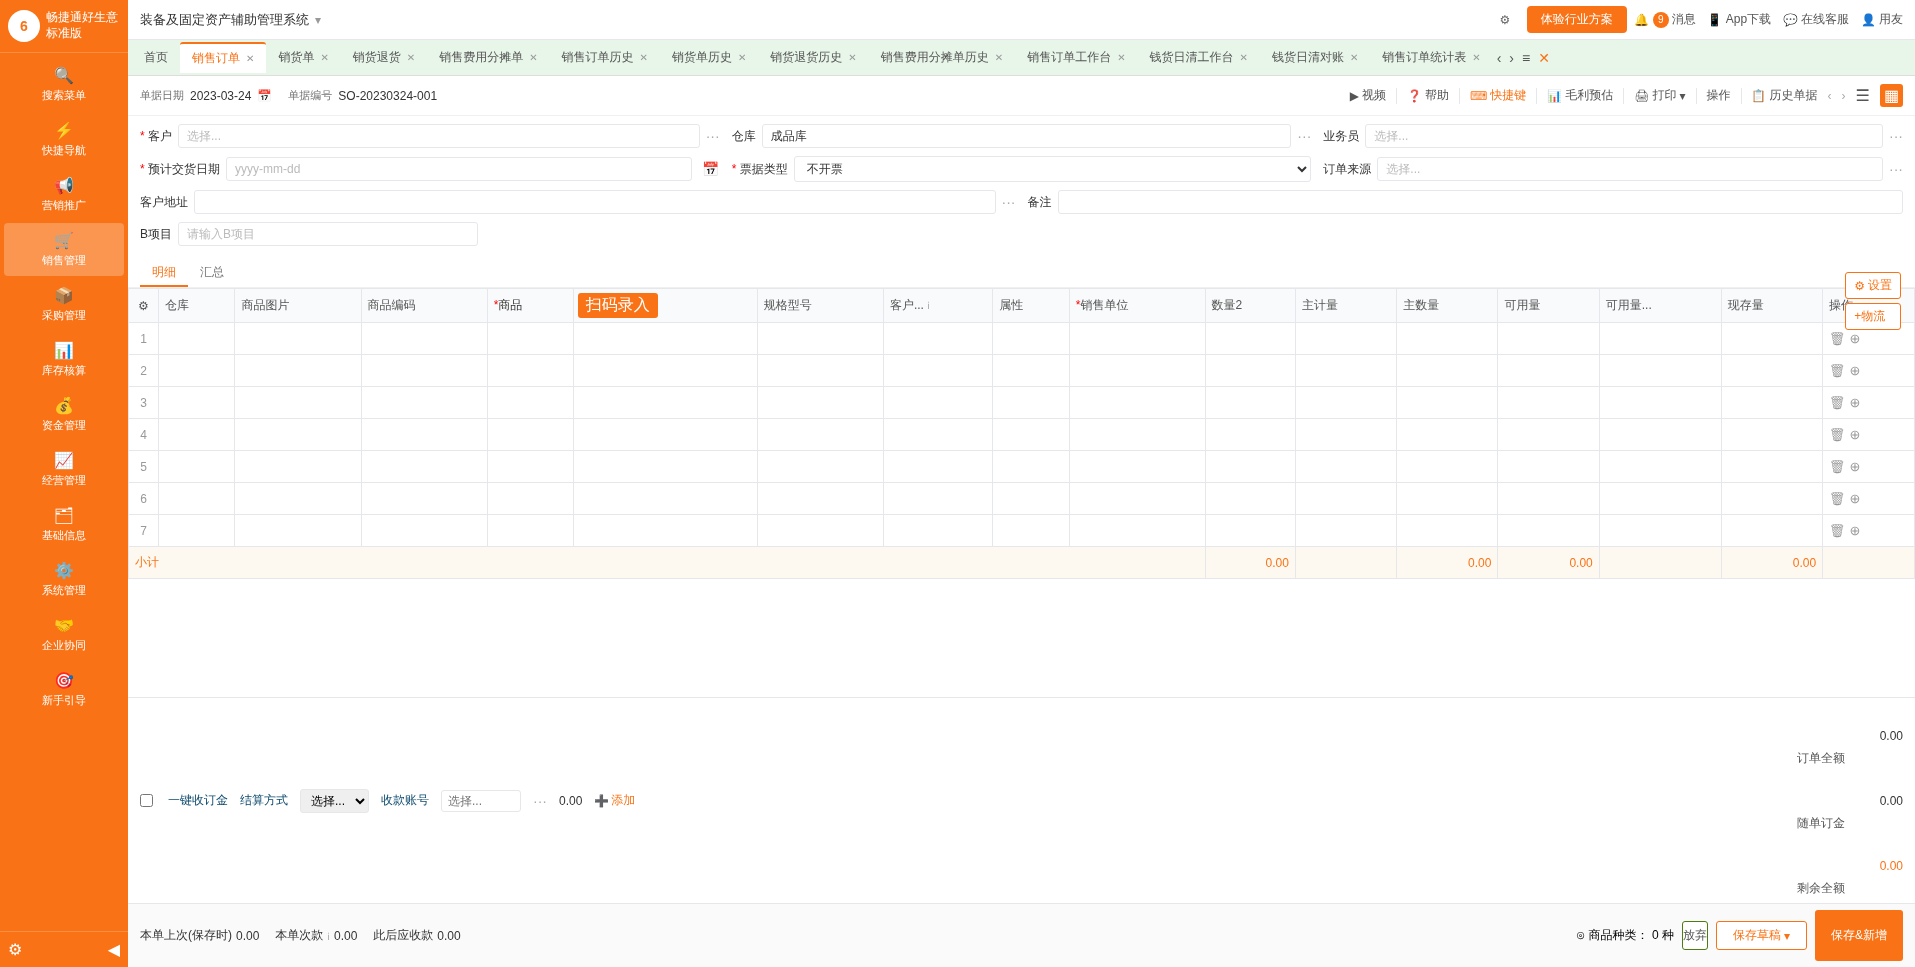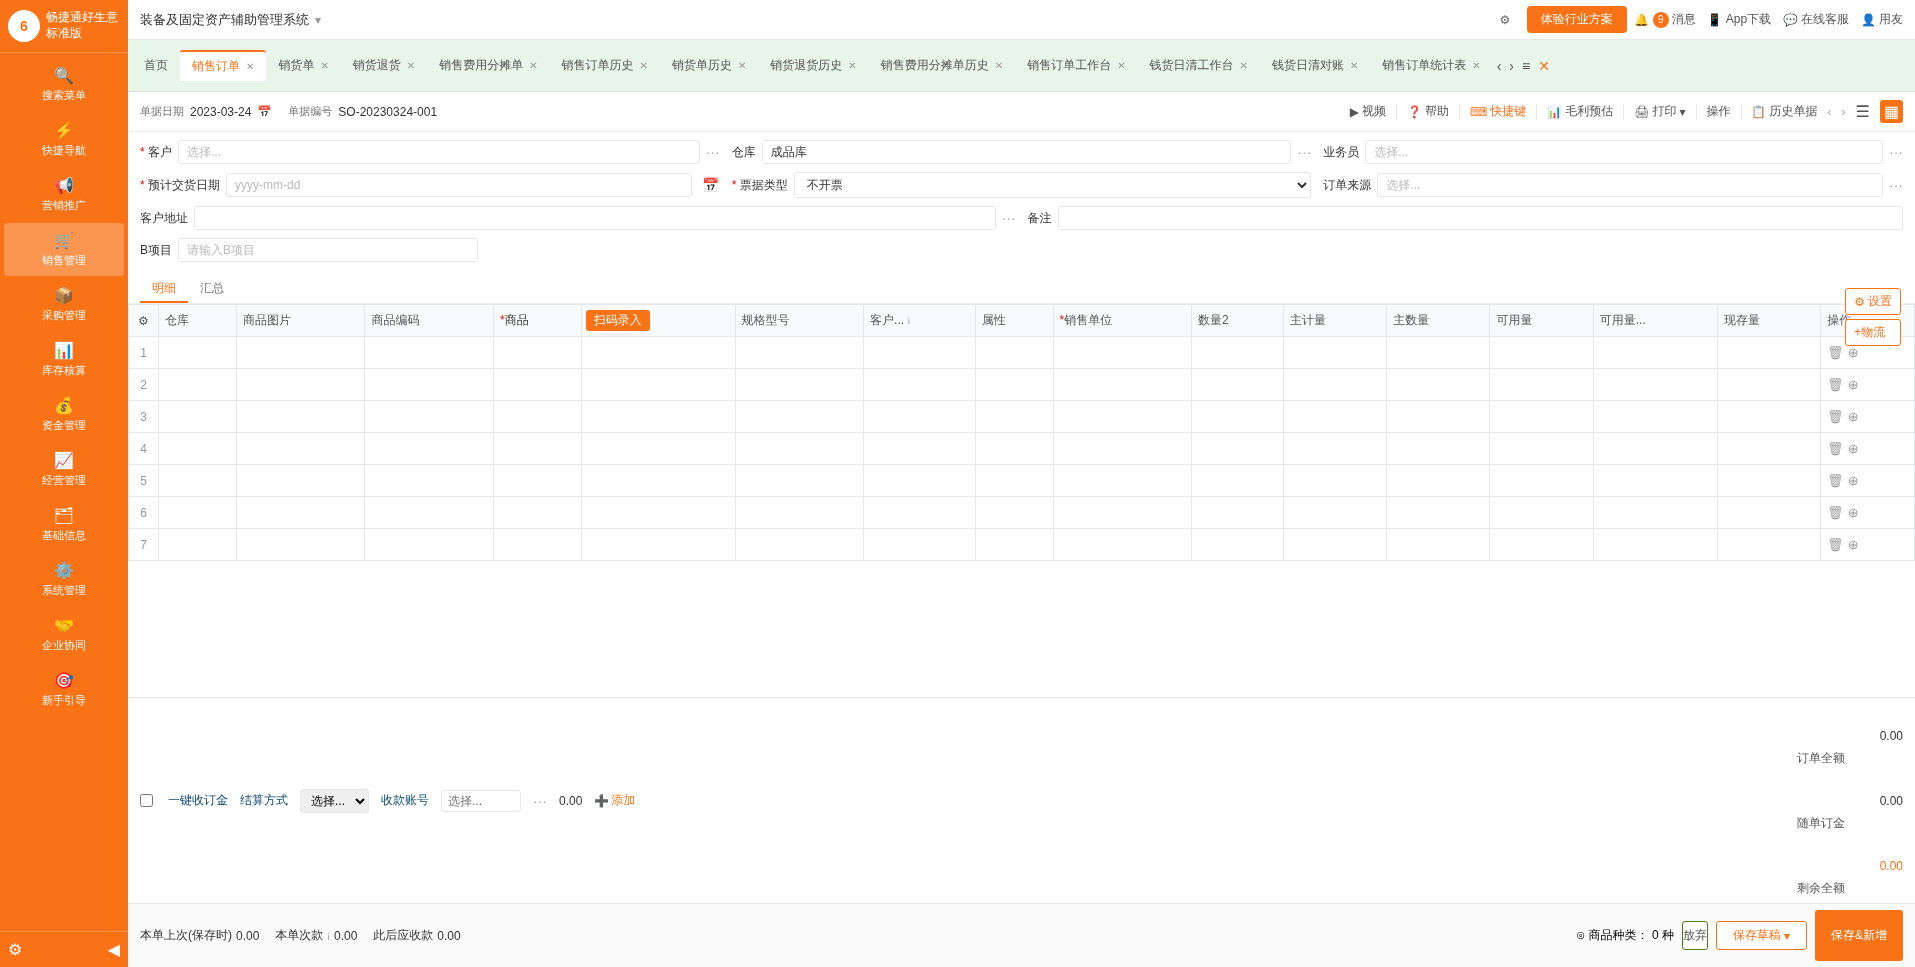--- a/index.html
+++ b/index.html
@@ -26,21 +26,21 @@
     .topbar-title { font-size: 13px; color: #333; flex: 1; display: flex; align-items: center; gap: 6px; }
     .topbar-title-text { font-size: 13px; }
     .topbar-title-arrow { color: #999; }
     .topbar-btn-orange { background: #f97316; color: white; border: none; padding: 5px 14px; border-radius: 4px; cursor: pointer; font-size: 12px; }
     .topbar-icons { display: flex; align-items: center; gap: 12px; margin-left: auto; }
     .topbar-icon-item { display: flex; align-items: center; gap: 3px; color: #555; cursor: pointer; font-size: 12px; }
     .topbar-badge { background: #f97316; color: white; border-radius: 50%; width: 16px; height: 16px; display: flex; align-items: center; justify-content: center; font-size: 10px; }
     .settings-icon-btn { width: 28px; height: 28px; display: flex; align-items: center; justify-content: center; cursor: pointer; color: #666; }
 
     
-    .tabs { height: 52px; background: #e8f5e9; display: flex; align-items: center; padding: 0 4px; gap: 0; overflow: hidden; flex-shrink: 0; border-bottom: 1px solid #ddd; }
+    .tabs { height: 36px; background: #e8f5e9; display: flex; align-items: center; padding: 0 4px; gap: 0; overflow: hidden; flex-shrink: 0; border-bottom: 1px solid #ddd; }
     .tab { padding: 6px 12px; cursor: pointer; color: #555; font-size: 12px; white-space: nowrap; border-radius: 3px 3px 0 0; display: flex; align-items: center; gap: 4px; }
     .tab.active { background: white; color: #f97316; font-weight: 500; border-top: 2px solid #f97316; }
     .tab-close { font-size: 10px; color: #999; margin-left: 2px; }
     .tab-nav-btn { color: #555; cursor: pointer; padding: 2px 4px; font-size: 14px; }
 
     
     .content { flex: 1; background: white; display: flex; flex-direction: column; overflow: hidden; }
 
     
     .form-header { padding: 8px 12px; border-bottom: 1px solid #f0f0f0; display: flex; align-items: center; gap: 16px; flex-shrink: 0; }
@@ -72,21 +72,21 @@
     .detail-tabs { display: flex; gap: 0; padding: 6px 12px 0; border-bottom: 1px solid #f0f0f0; flex-shrink: 0; }
     .detail-tab { padding: 4px 12px; cursor: pointer; font-size: 12px; color: #737373; border-bottom: 2px solid transparent; }
     .detail-tab.active { color: #f97316; border-bottom: 2px solid #f97316; font-weight: 500; }
 
     
     .table-wrapper { flex: 1; overflow: auto; position: relative; }
     table { width: 100%; border-collapse: collapse; font-size: 12px; }
     thead tr { background: #f9fafb; }
     th { padding: 7px 6px; text-align: left; border: 1px solid #e5e7eb; font-weight: 500; color: #555; white-space: nowrap; position: sticky; top: 0; background: #f9fafb; z-index: 1; }
     td { padding: 6px 6px; border: 1px solid #e5e7eb; color: #333; min-height: 32px; height: 32px; }
-    .scan-btn { background: #f97316; color: white; border: none; padding: 2px 8px; border-radius: 3px; cursor: pointer; font-size: 12px; }
+    .scan-btn { background: #f97316; color: white; border: none; padding: 2px 8px; border-radius: 3px; cursor: pointer; font-size: 16px; }
     .row-num { color: #999; text-align: center; }
     .row-actions { display: flex; gap: 4px; align-items: center; }
     .row-action-icon { cursor: pointer; color: #999; font-size: 13px; }
 
     
     .subtotal-row { background: #fef9f0; }
     .subtotal-row td { border: 1px solid #e5e7eb; padding: 6px; color: #f97316; font-weight: 500; }
     .subtotal-label { color: #f97316; font-weight: 500; }
 
     
@@ -600,20 +600,32 @@
               <td></td>
               <td></td>
               <td>
                 <div class="row-actions">
                   <span class="row-action-icon">🗑</span>
                   <span class="row-action-icon">⊕</span>
                 </div>
               </td>
             </tr>
 
+            <tr class="subtotal-row">
+              <td colspan="10">
+                <span class="subtotal-label">小计</span>
+              </td>
+              <td style="text-align:right; color:#f97316; font-weight:500;">0.00</td>
+              <td></td>
+              <td style="text-align:right; color:#f97316; font-weight:500;">0.00</td>
+              <td style="text-align:right; color:#f97316; font-weight:500;">0.00</td>
+              <td></td>
+              <td style="text-align:right; color:#f97316; font-weight:500;">0.00</td>
+              <td></td>
+            </tr>
           </tbody>
         </table>
       </div>
 
       <div class="footer">
         <input type="checkbox" class="footer-checkbox" style="">
         <label class="footer-label">一键收订金</label>
         <span class="footer-label">结算方式</span>
         <select class="footer-select">
           <option>选择...</option>

